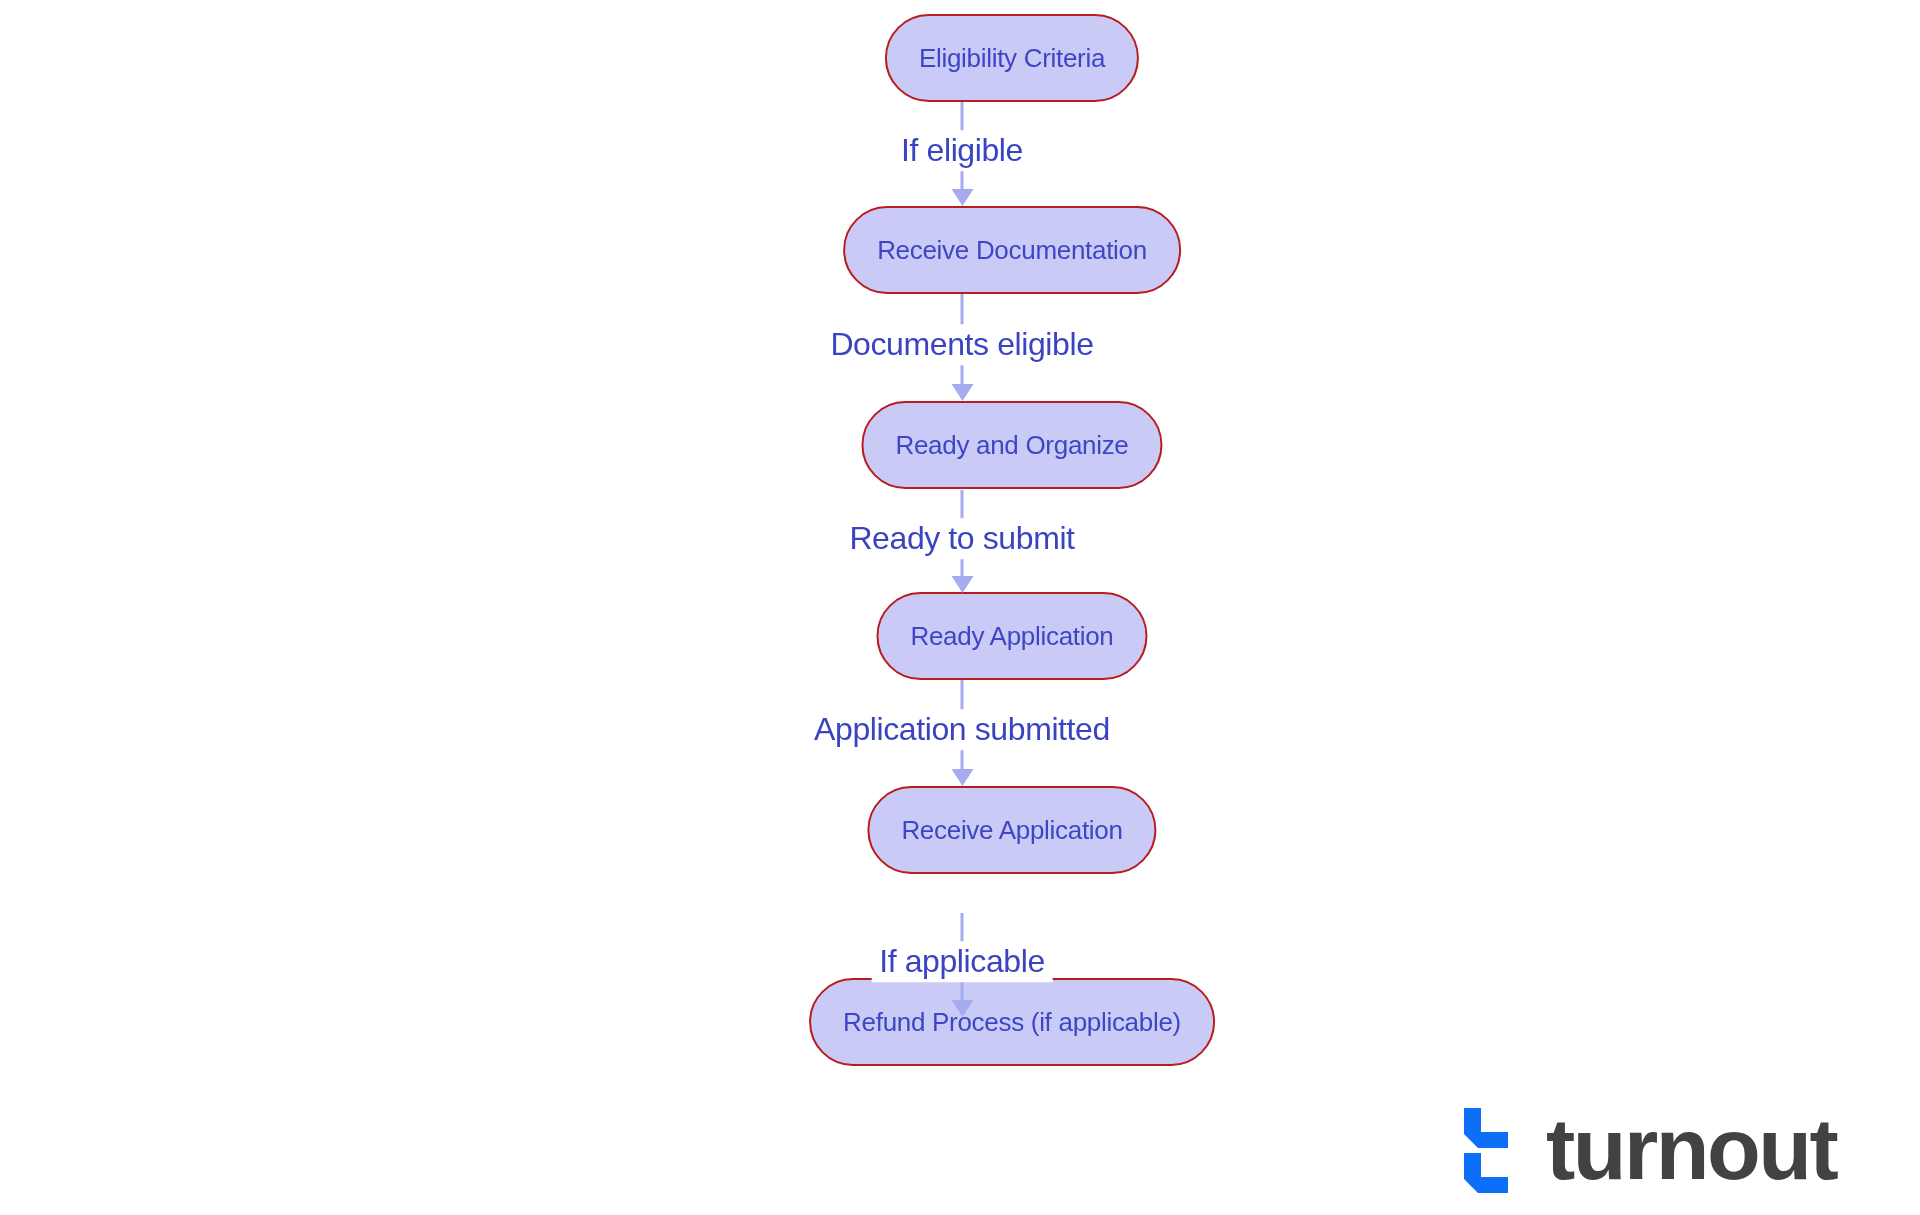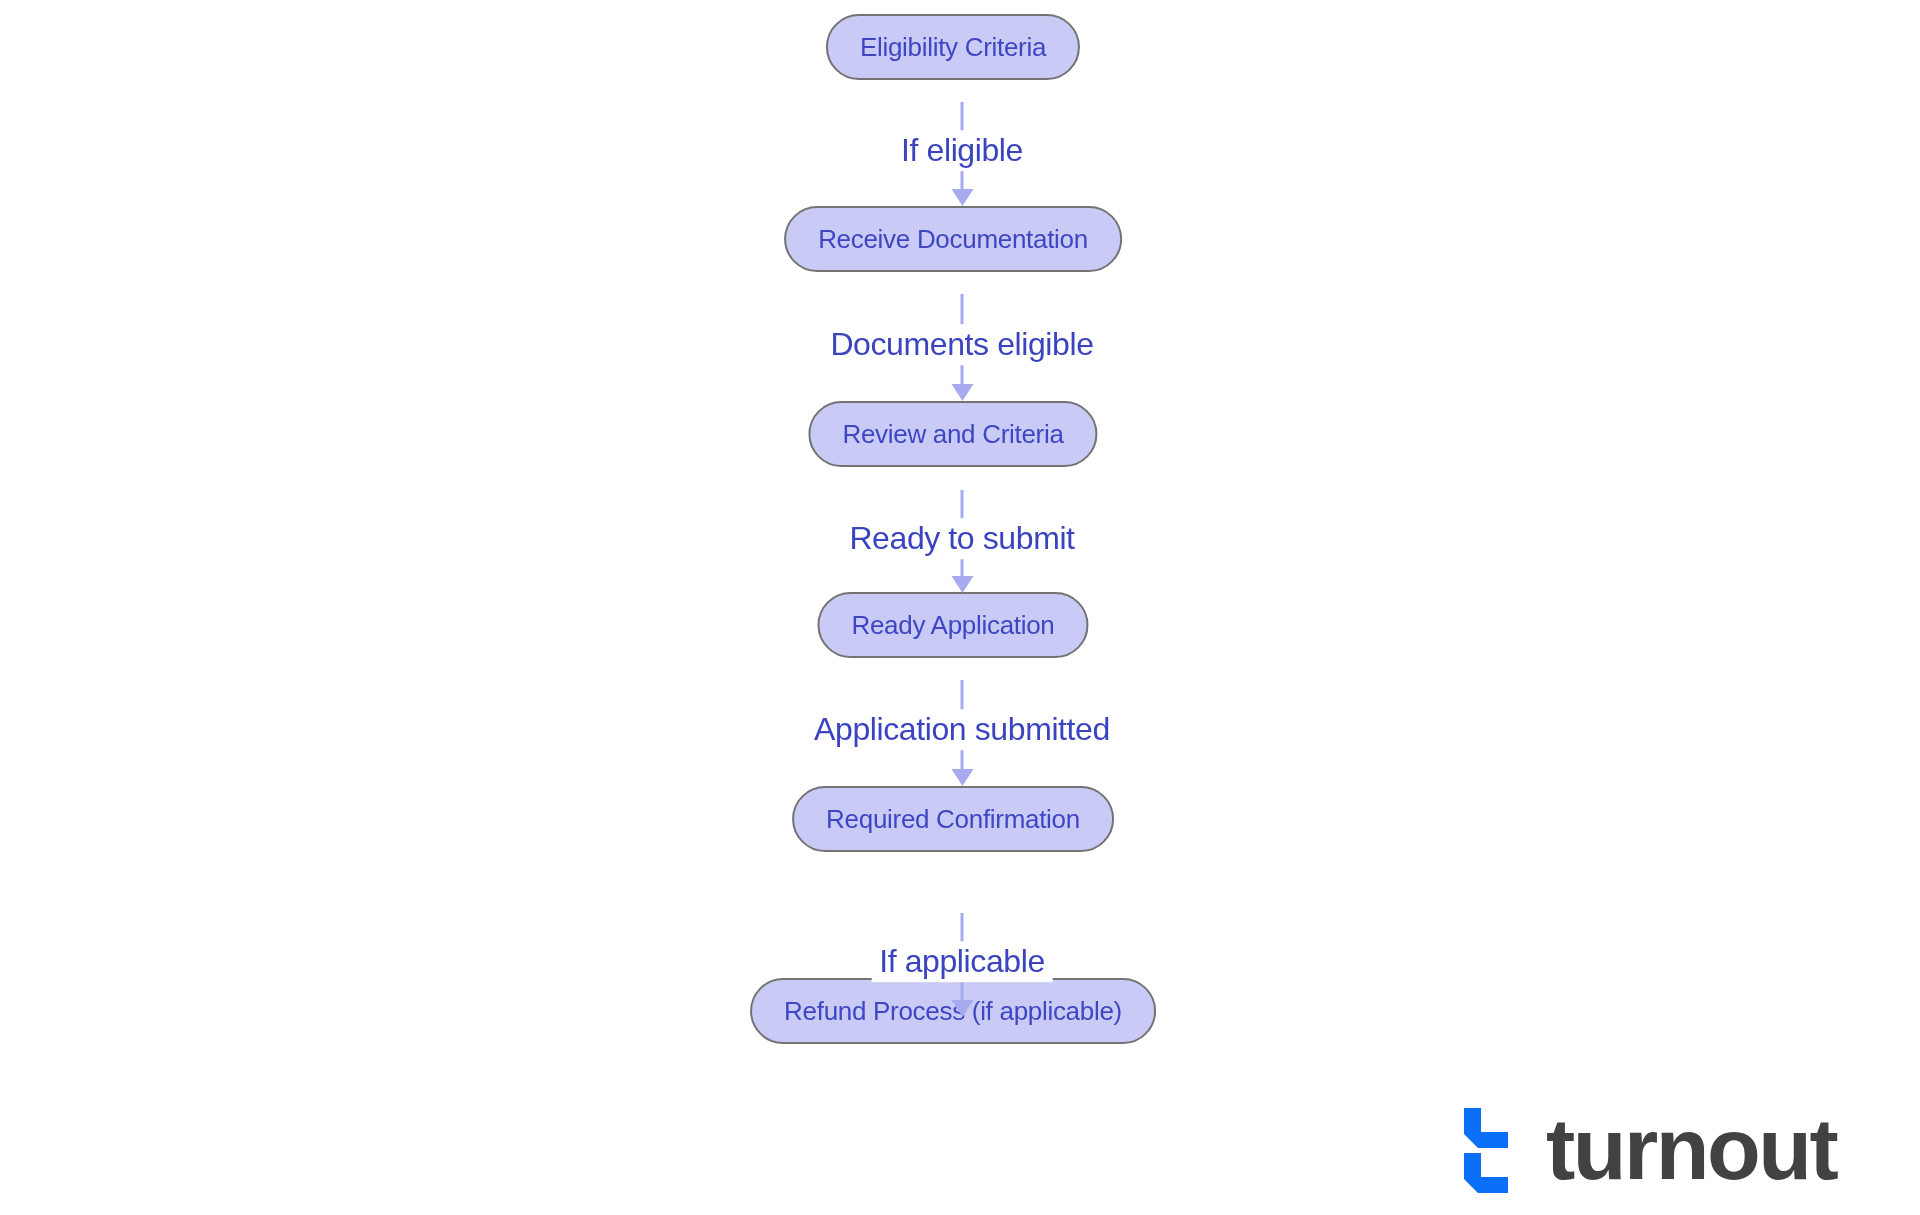--- a/index.html
+++ b/index.html
@@ -10,26 +10,26 @@
     overflow: hidden;
   }
   .canvas {
     position: relative;
     width: 1920px; height: 1215px;
     background: #ffffff;
   }
   
   .node {
     position: absolute;
-    left: 953px;
+    left: 1012px;
     transform: translateX(-50%);
-    height: 66px;
+    height: 88px;
     border-radius: 44px;
     background: #c9cbf6;
-    border: 2px solid #737373;
+    border: 2px solid #b91c1c;
     box-sizing: border-box;
     display: flex;
     align-items: center;
     justify-content: center;
     padding: 0 32px;
     white-space: nowrap;
   }
   .node span {
     color: #3e46c4;
     font-size: 26px;
@@ -95,27 +95,27 @@
 
 <div class="canvas">
 
   <div class="node" style="top:14px">
     <span>Eligibility Criteria</span>
   </div>
   <div class="node" style="top:206px">
     <span>Receive Documentation</span>
   </div>
   <div class="node" style="top:401px">
-    <span>Review and Criteria</span>
+    <span>Ready and Organize</span>
   </div>
   <div class="node" style="top:592px">
     <span>Ready Application</span>
   </div>
   <div class="node" style="top:786px">
-    <span>Required Confirmation</span>
+    <span>Receive Application</span>
   </div>
   <div class="node" style="top:978px">
     <span>Refund Process (if applicable)</span>
   </div>
 
   <div class="edge" style="top:102px;height:104px">
     <div class="edge-line"></div>
     <div class="arrowhead"></div>
     <div class="edge-label">If eligible</div>
   </div>

